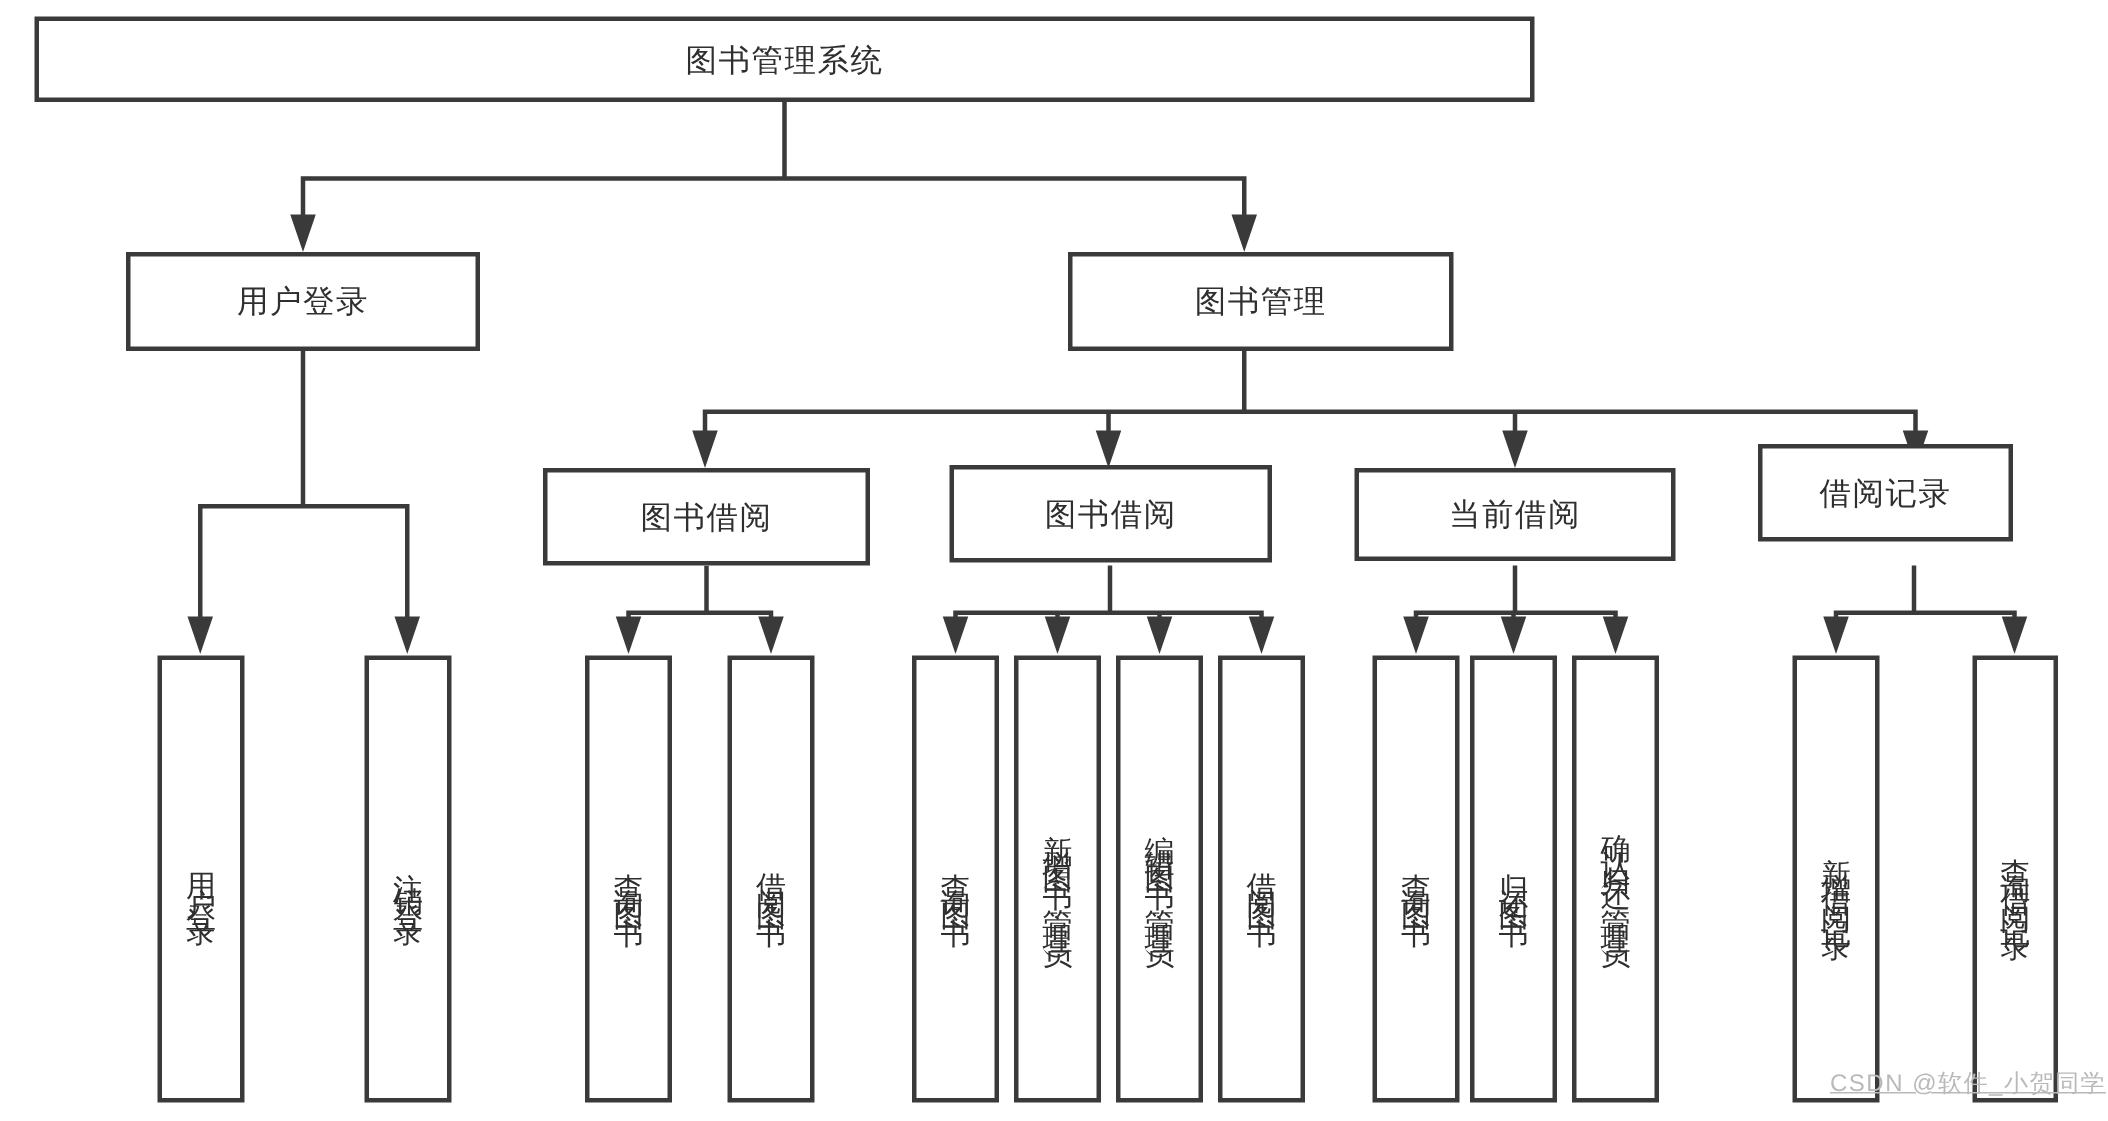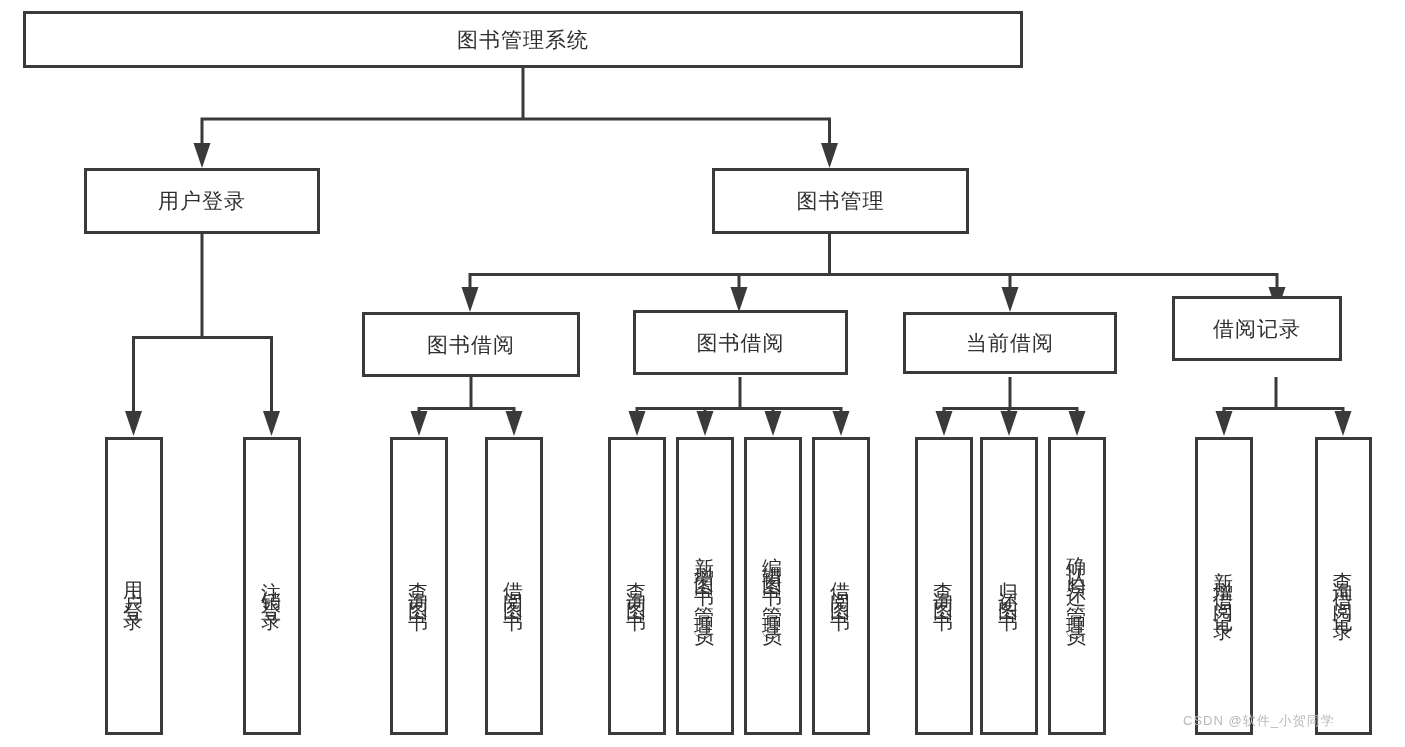--- a/index.html
+++ b/index.html
@@ -25,22 +25,22 @@
   .vbox{
     position:absolute;box-sizing:border-box;border:3px solid var(--line);
     background:var(--bg);top:437px;height:298px;width:58px;
     display:flex;align-items:center;justify-content:center;z-index:2;
   }
   .vtext{
     writing-mode:vertical-rl;text-orientation:mixed;
     font-size:20px;letter-spacing:10px;white-space:nowrap;
   }
   .watermark{
-    position:absolute;left:1183px;top:712px;z-index:5;
-    font-size:13px;color:var(--wm);letter-spacing:1px;white-space:nowrap;
+    position:absolute;left:1220px;top:712px;z-index:5;
+    font-size:16px;color:var(--wm);letter-spacing:1px;white-space:nowrap;text-decoration:underline;
   }
 </style>
 </head>
 <body>
 
 <div class="canvas">
 
   <svg class="connectors" width="1405" height="747" viewBox="0 0 1405 747">
     <g>
       <path d="M523,68 V119 M200.5,119 H831 M202,119 V146 M829.5,119 V146"></path>

